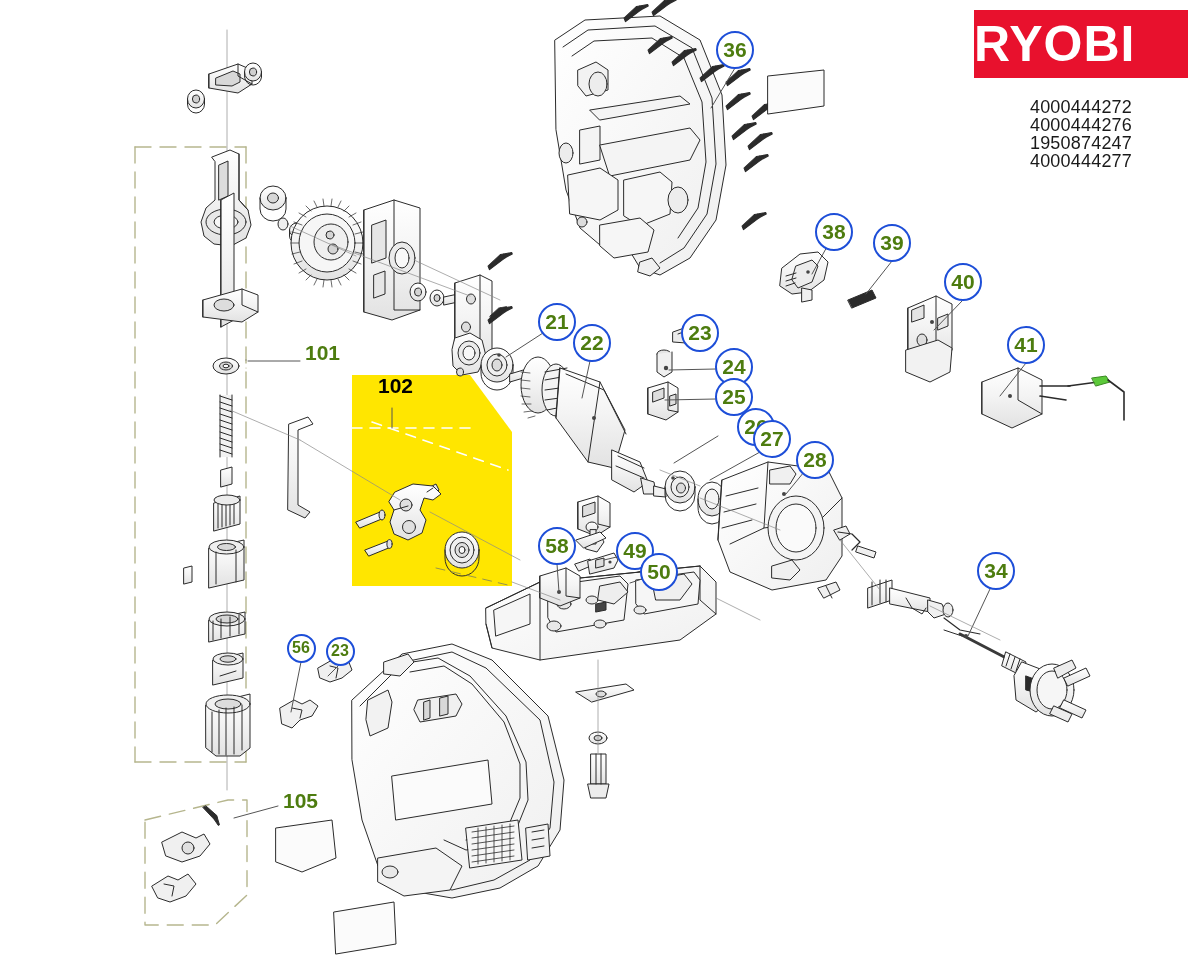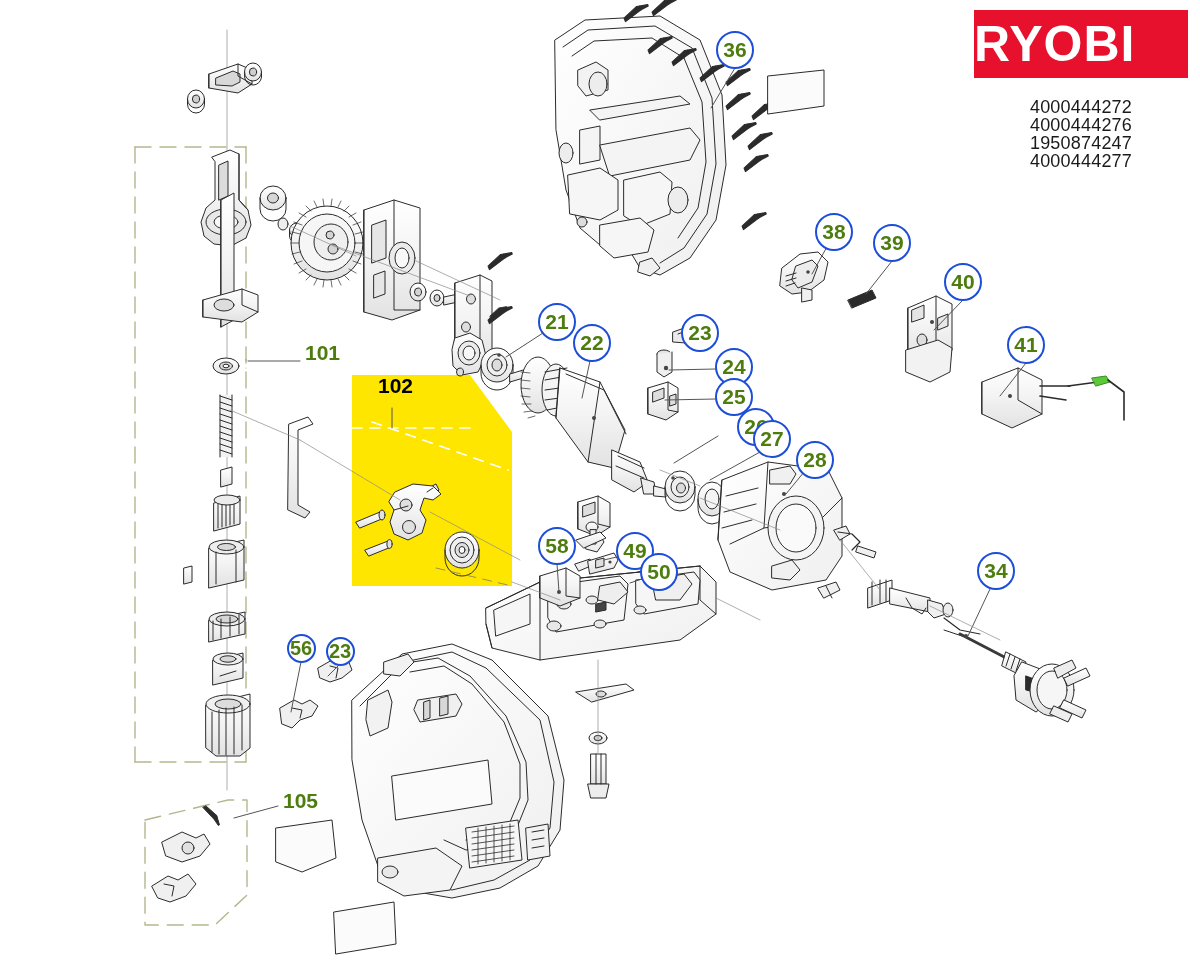--- a/index.html
+++ b/index.html
@@ -31,21 +31,21 @@
   }
 
   
   .callout{
     position:absolute;border:2px solid #1d4ed8;border-radius:50%;
     background:#fff;color:#4d7c0f;font-weight:bold;
     display:flex;align-items:center;justify-content:center;
     box-sizing:border-box;z-index:6;text-align:center;
   }
   .callout.sz-lg{width:38px;height:38px;font-size:21px;margin-left:-19px;margin-top:-19px;}
-  .callout.sz-sm{width:29px;height:29px;font-size:20px;margin-left:-14.5px;margin-top:-14.5px;}
+  .callout.sz-sm{width:29px;height:29px;font-size:16px;margin-left:-14.5px;margin-top:-14.5px;}
 
   
   .grouplabel{
     position:absolute;font-weight:bold;font-size:21px;color:#4d7c0f;
     z-index:7;white-space:nowrap;
   }
   .grouplabel.onyellow{color:#000000;}
 </style>
 </head>
 <body>

